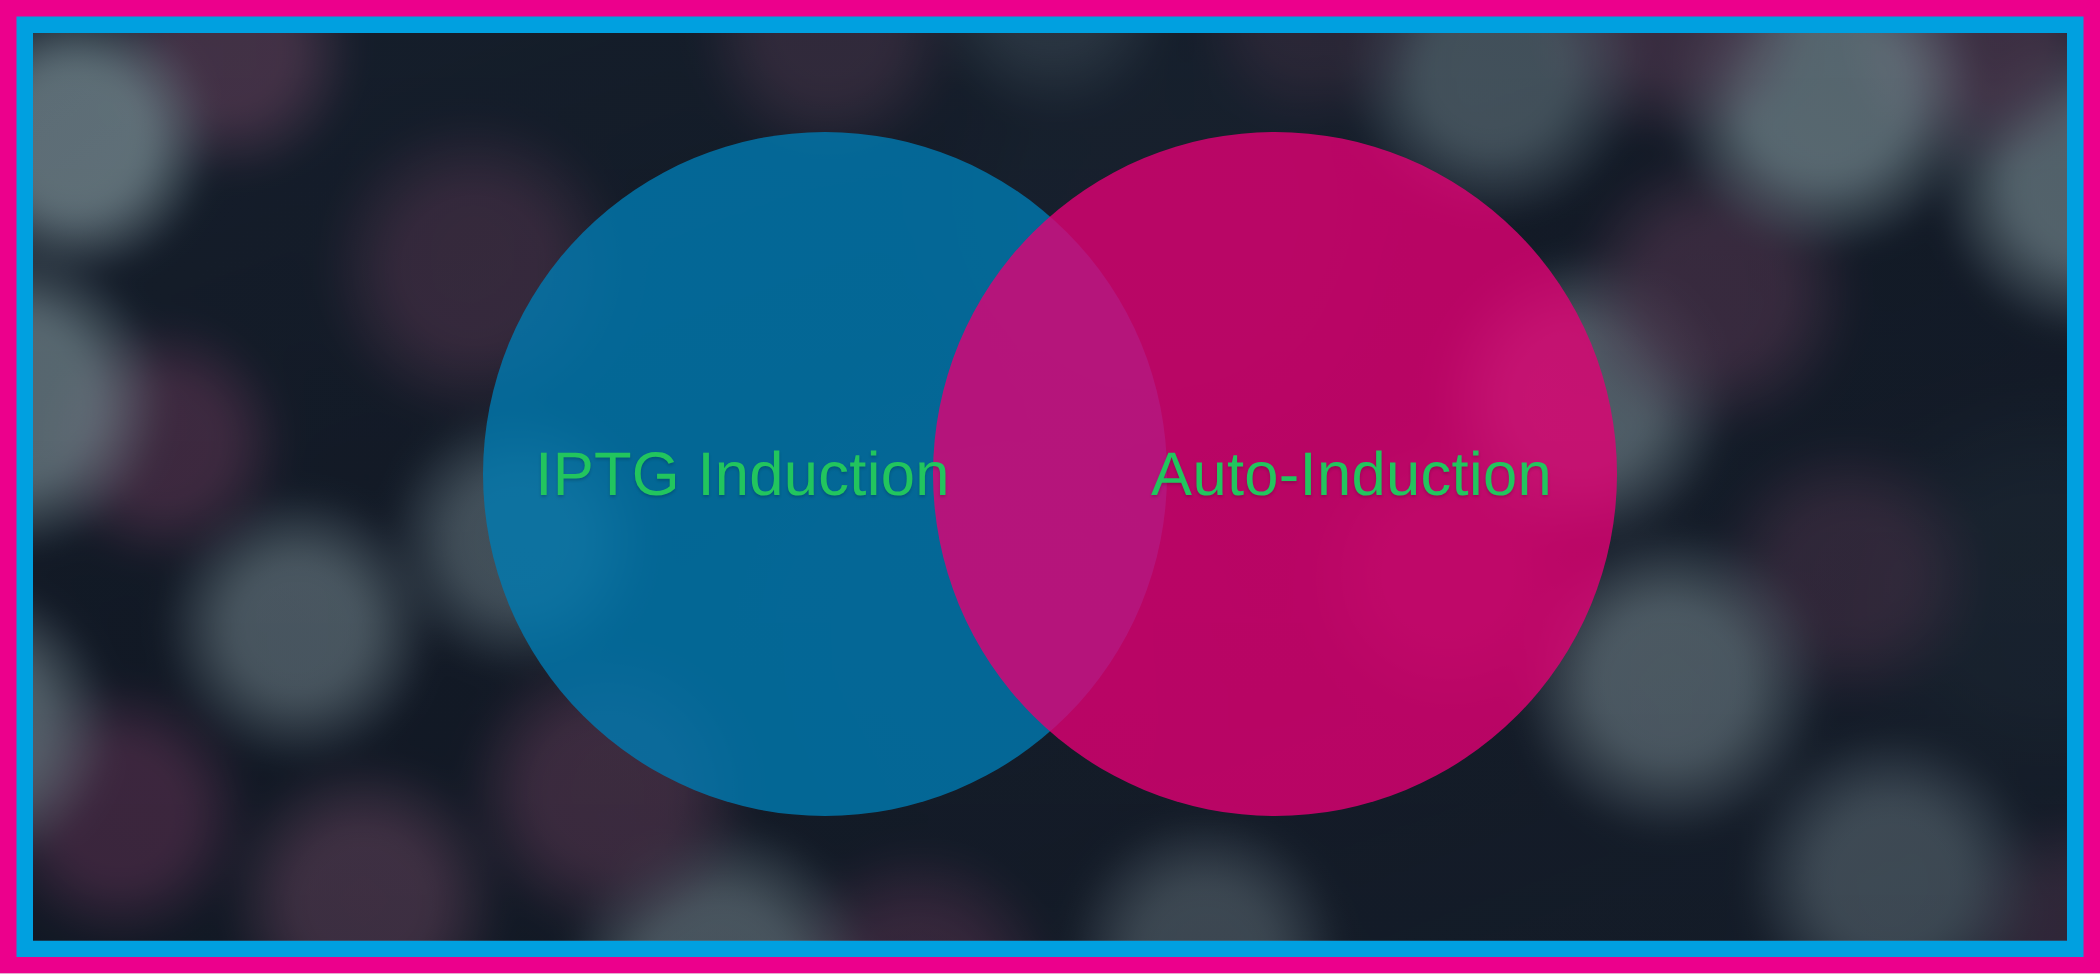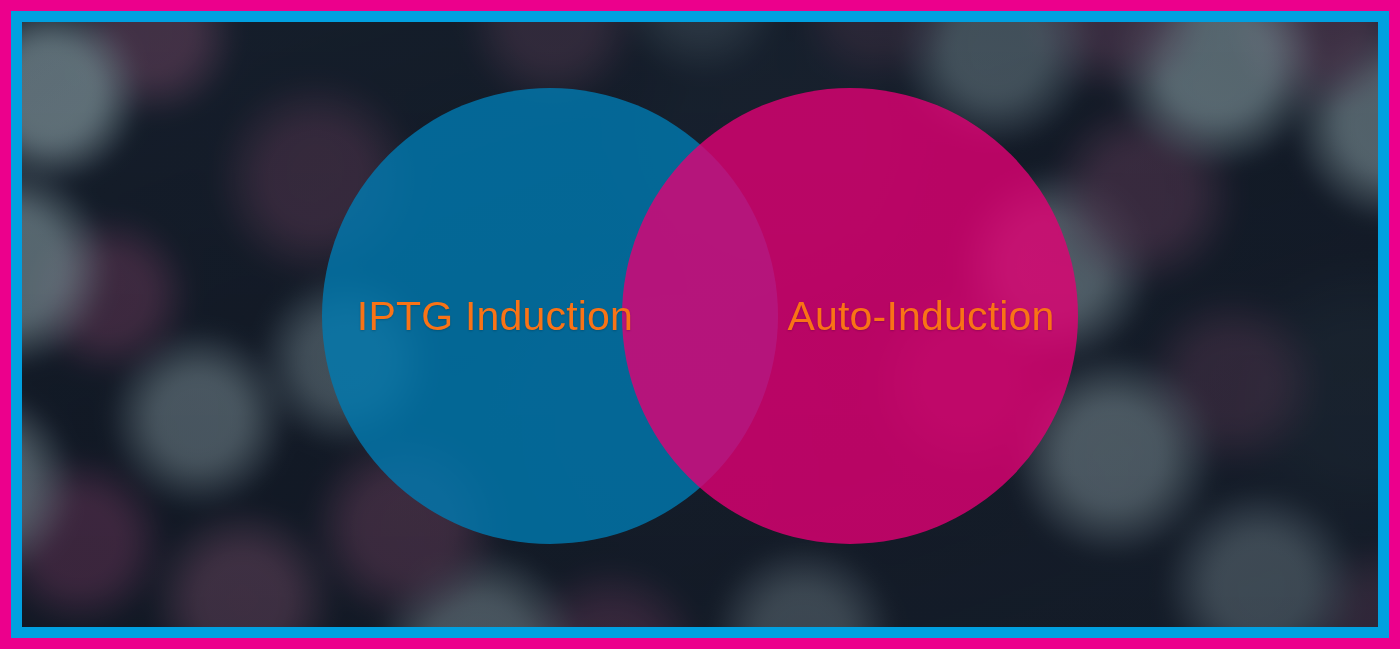--- a/index.html
+++ b/index.html
@@ -122,29 +122,29 @@
   }
 
   .venn-label {
     position: absolute;
     top: 0;
     width: 456px;
     height: 456px;
     display: flex;
     align-items: center;
     justify-content: center;
-    color: #f97316;
+    color: #22c55e;
     font-size: 41px;
     font-weight: 300;
     letter-spacing: 0.2px;
     white-space: nowrap;
     text-shadow: 0 1px 2px rgba(0,0,0,0.18);
   }
   .venn-label.left  { left: 300px; top: 66px; transform: translateX(-55px); }
-  .venn-label.right { left: 616px; top: 66px; transform: translateX(55px); }
+  .venn-label.right { left: 596px; top: 66px; transform: translateX(55px); }
 </style>
 </head>
 <body>
 
 <div class="slide">
 
   <div class="frame-outer"></div>
   <div class="frame-inner"></div>
 
   <div class="plate">

